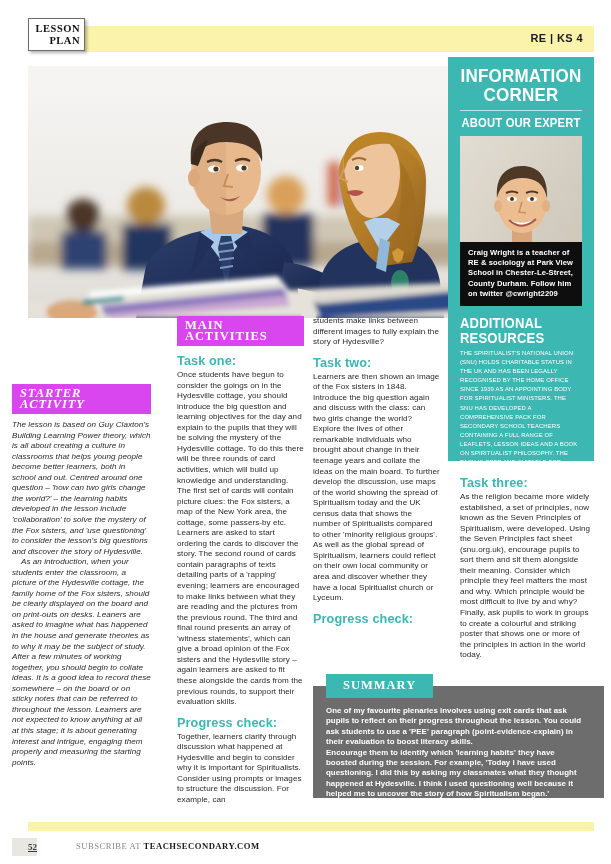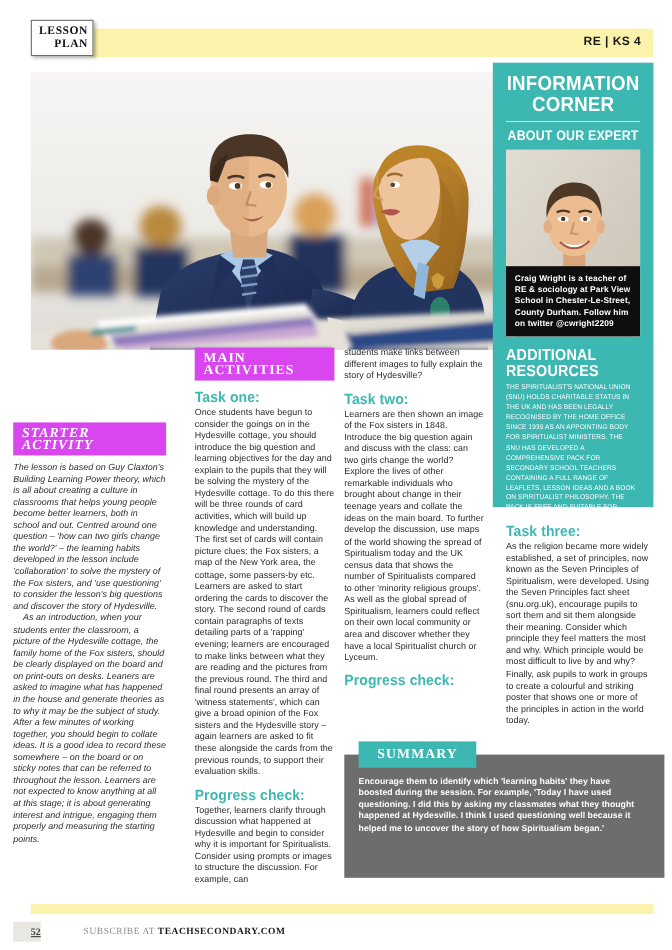--- a/index.html
+++ b/index.html
@@ -486,19 +486,20 @@
 </div>
 
 <div class="col" id="task3-col">
   <div class="subhead">Task three:</div>
   <p>As the religion became more widely established, a set of principles, now known as the Seven Principles of Spiritualism, were developed. Using the Seven Principles fact sheet (snu.org.uk), encourage pupils to sort them and sit them alongside their meaning. Consider which principle they feel matters the most and why. Which principle would be most difficult to live by and why? Finally, ask pupils to work in groups to create a colourful and striking poster that shows one or more of the principles in action in the world today.</p>
 </div>
 
 <div class="summary-box">
   <div class="summary-pill">SUMMARY</div>
   <div class="summary-body">
+    <p>One of my favourite plenaries involves using exit cards that ask pupils to reflect on their progress throughout the lesson. You could ask students to use a 'PEE' paragraph (point-evidence-explain) in their evaluation to boost literacy skills.</p>
     <p>Encourage them to identify which 'learning habits' they have boosted during the session. For example,  'Today I have used questioning. I did this by asking my classmates what they thought happened at Hydesville. I think I used questioning well because it helped me to uncover the story of how Spiritualism began.'</p>
   </div>
 </div>
 
 <div class="footer-yellow"></div>
 <div class="page-num">52</div>
 <div class="subscribe"><span>SUBSCRIBE AT </span><b>TEACHSECONDARY.COM</b></div>
 
 </body></html>

